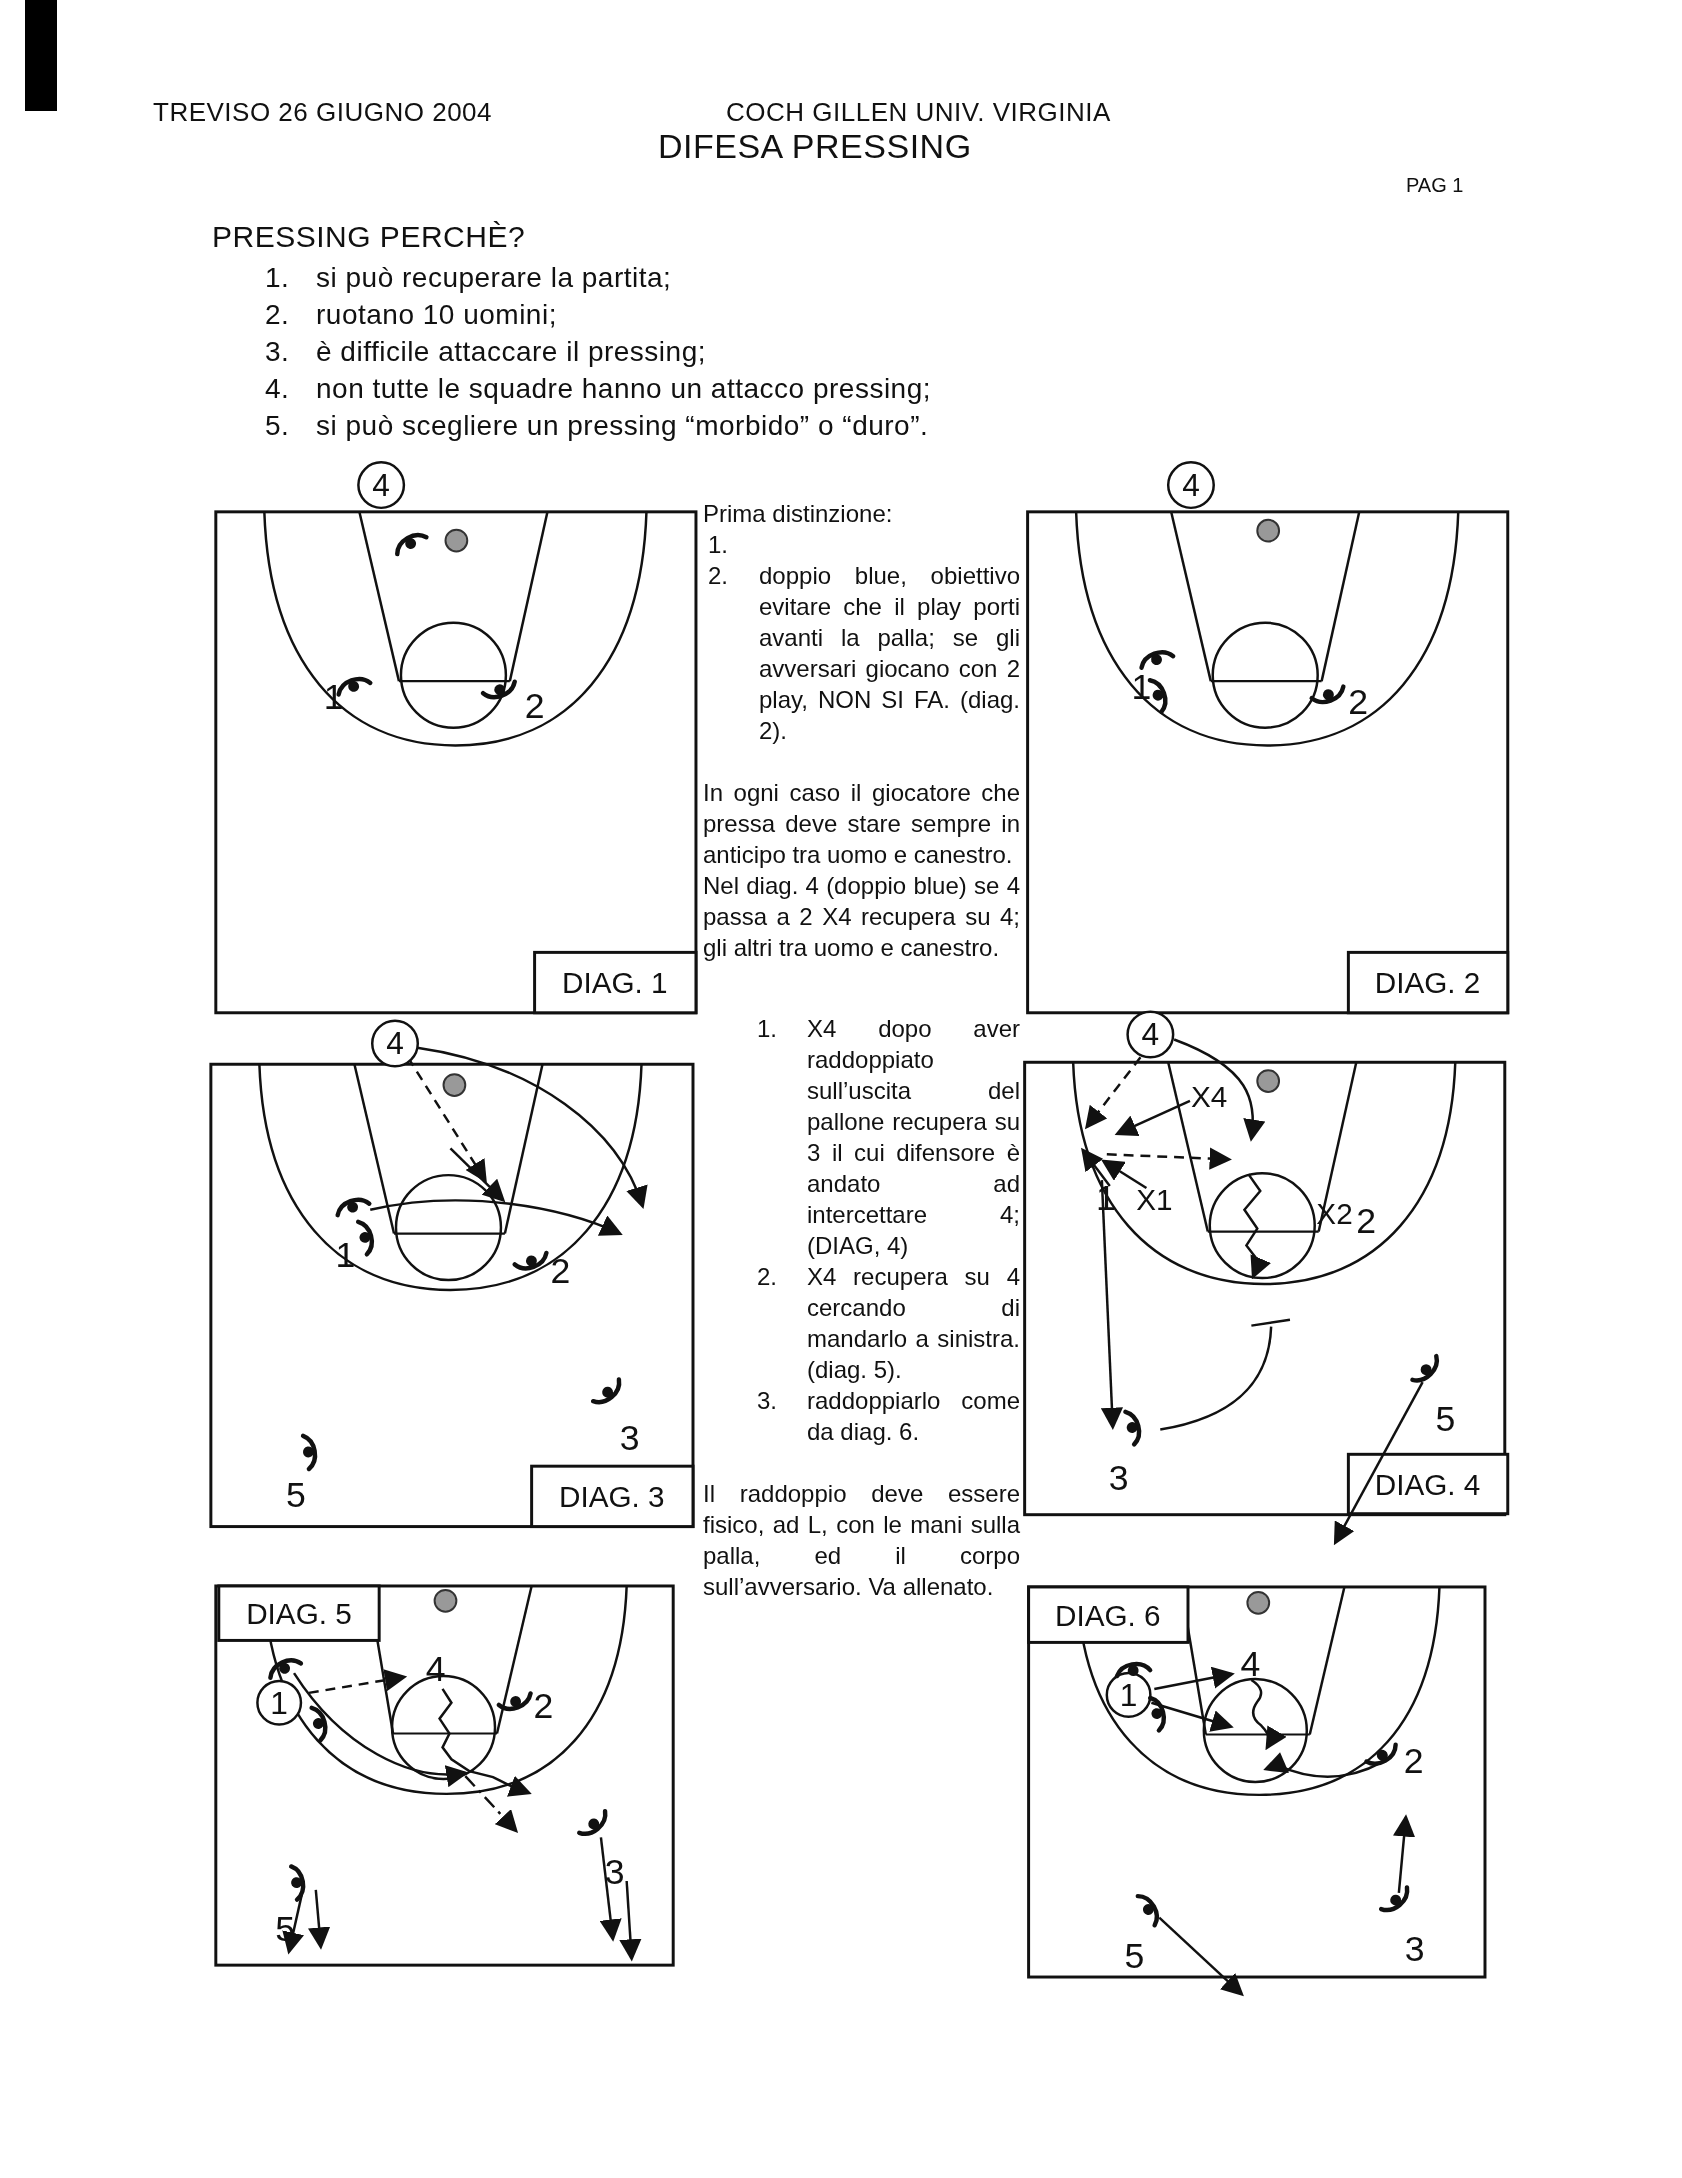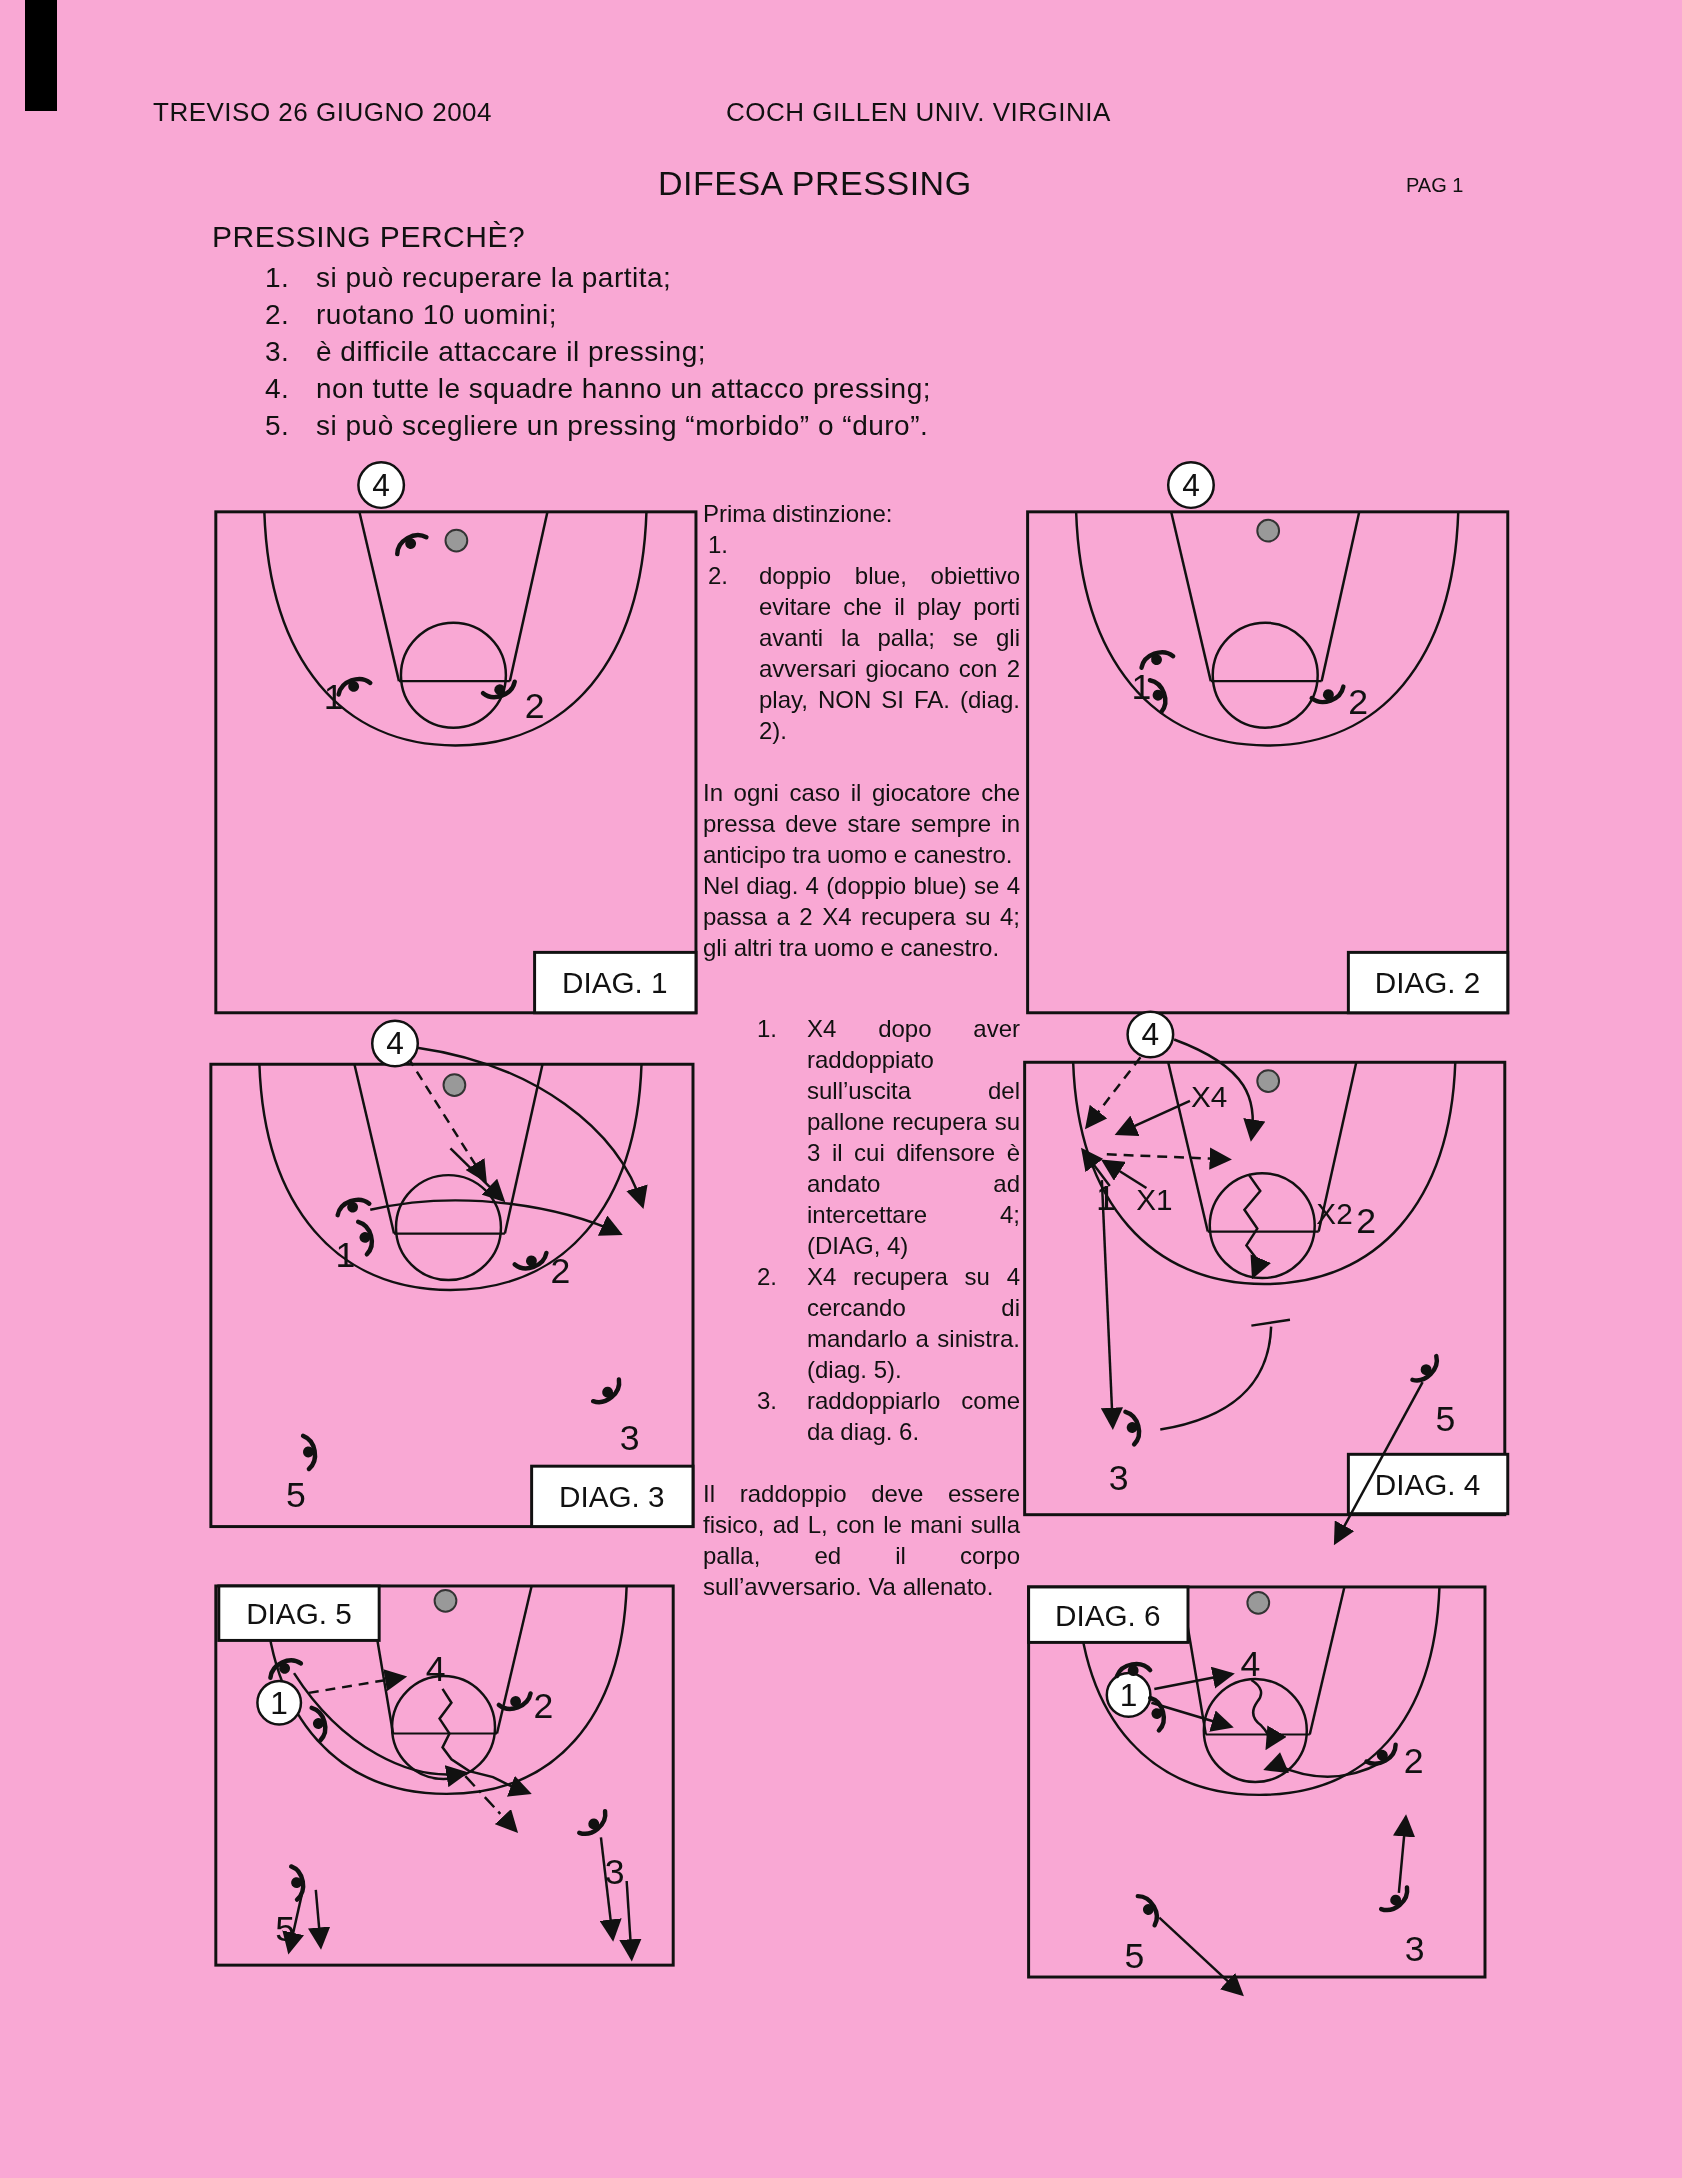--- a/index.html
+++ b/index.html
@@ -1,17 +1,17 @@
 <!DOCTYPE html>
 <html><head>
 <meta charset="utf-8">
 <style>
   html,body{margin:0;padding:0;background:#e8e8e8;}
   .page{
-    position:relative;width:1682px;height:2178px;background:#f9a8d4;
+    position:relative;width:1682px;height:2178px;background:#ffffff;
     font-family:"Liberation Sans",sans-serif;color:#111;overflow:hidden;margin:0 auto;
   }
   .abs{position:absolute;}
   .scan-bar{position:absolute;left:25px;top:0;width:32px;height:111px;background:#000;}
   .hdr{font-size:26px;letter-spacing:0.5px;white-space:nowrap;}
   .title{font-size:34px;letter-spacing:0.5px;white-space:nowrap;}
   .pag{font-size:20px;white-space:nowrap;}
   .intro-h{font-size:30px;letter-spacing:0.5px;white-space:nowrap;}
   .intro-list{font-size:28px;letter-spacing:0.5px;line-height:37px;}
   .intro-list .li{display:flex;}
@@ -30,21 +30,21 @@
 </style>
 </head>
 <body>
 
 <div class="page">
 
   <div class="scan-bar"></div>
 
   <div class="abs hdr" style="left:153px;top:97px;">TREVISO 26 GIUGNO 2004</div>
   <div class="abs hdr" style="left:726px;top:97px;">COCH GILLEN UNIV. VIRGINIA</div>
-  <div class="abs title" style="left:658px;top:127px;margin-top:37px;">DIFESA PRESSING</div>
+  <div class="abs title" style="left:658px;top:127px;">DIFESA PRESSING</div>
   <div class="abs pag" style="left:1406px;top:174px;">PAG 1</div>
 
   <div class="abs intro-h" style="left:212px;top:220px;">PRESSING PERCHÈ?</div>
 
   <div class="abs intro-list" style="left:265px;top:259px;">
     <div class="li">
         <div class="n">1.</div>
         <div class="t">si può recuperare la partita;</div>
       </div>
     <div class="li">

